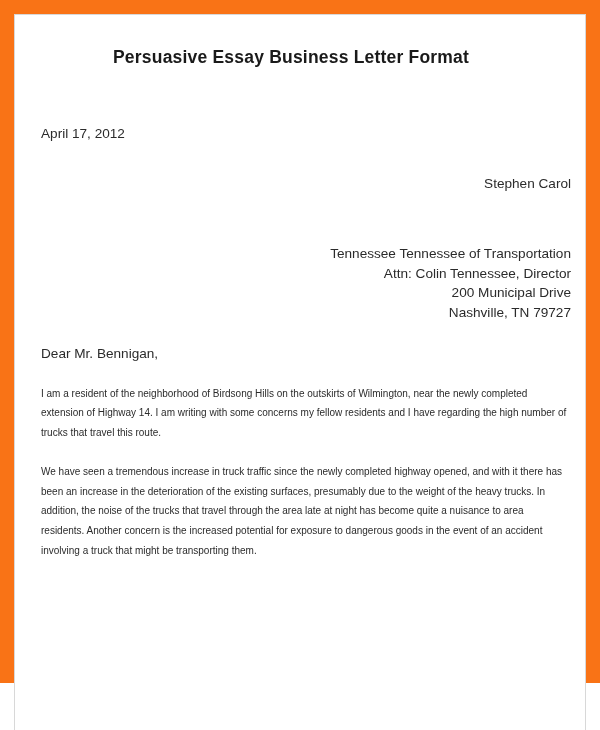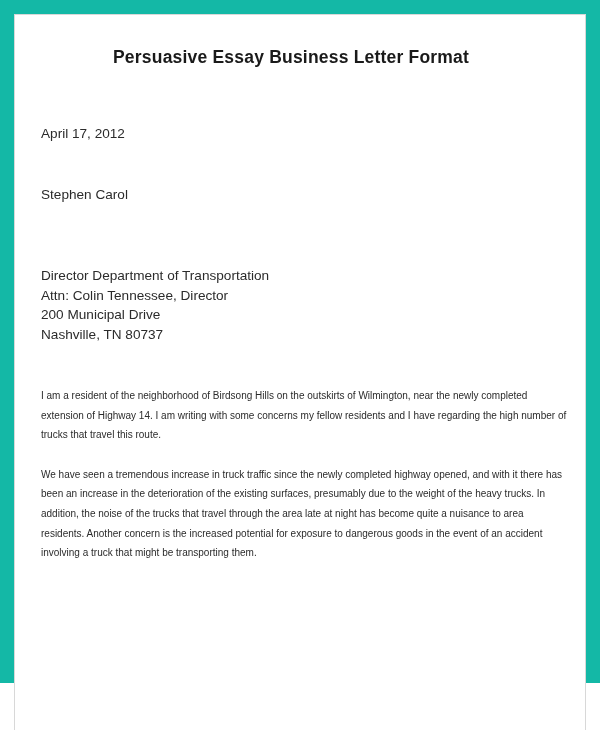--- a/index.html
+++ b/index.html
@@ -11,21 +11,21 @@
     width: 600px;
     height: 730px;
     font-family: "Liberation Sans", sans-serif;
     color: #231f20;
     overflow: hidden;
   }
   .page {
     position: relative;
     width: 600px;
     height: 683px;
-    background: #14b8a6;
+    background: #f97316;
     box-sizing: border-box;
   }
   .sheet {
     position: absolute;
     left: 14px;
     top: 14px;
     width: 572px;
     height: 716px;
     background: #ffffff;
     border: 1px solid #d8d8d8;
@@ -48,21 +48,22 @@
   .body-block {
     margin-top: 56px;
     font-size: 13.6px;
     line-height: 19.5px;
     color: #2b2b2b;
   }
   .line {
     white-space: pre;
   }
   .addr-block {
-    margin-top: 15px;
+    margin-top: 4px;
+    text-align: right;
   }
   .gap-date { height: 26px; }
   .gap-recipient { height: 47px; }
   .gap-salutation { height: 22px; }
   .para {
     margin-top: 20px;
     font-size: 10px;
     line-height: 19.6px;
     color: #2b2b2b;
     text-align: left;
@@ -84,28 +85,29 @@
 
         <div class="gap-date"></div>
 
         <div class="addr-block">
           <div class="line">Stephen Carol</div>
         </div>
 
         <div class="gap-recipient"></div>
 
         <div class="addr-block">
-          <div class="line">Director Department of Transportation</div>
+          <div class="line">Tennessee Tennessee of Transportation</div>
           <div class="line">Attn: Colin Tennessee, Director</div>
           <div class="line">200 Municipal Drive</div>
-          <div class="line">Nashville, TN 80737</div>
+          <div class="line">Nashville, TN 79727</div>
         </div>
 
         <div class="gap-salutation"></div>
 
+        <div class="line">Dear Mr. Bennigan,</div>
 
         <p class="para">I am a resident of the neighborhood of Birdsong Hills on the outskirts of Wilmington, near the newly completed extension of Highway 14. I am writing with some concerns my fellow residents and I have regarding the high number of trucks that travel this route.</p>
         <p class="para">We have seen a tremendous increase in truck traffic since the newly completed highway opened, and with it there has been an increase in the deterioration of the existing surfaces, presumably due to the weight of the heavy trucks. In addition, the noise of the trucks that travel through the area late at night has become quite a nuisance to area residents. Another concern is the increased potential for exposure to dangerous goods in the event of an accident involving a truck that might be transporting them.</p>
 
       </div>
     </div>
   </div>
 </div>
 
 </body></html>

